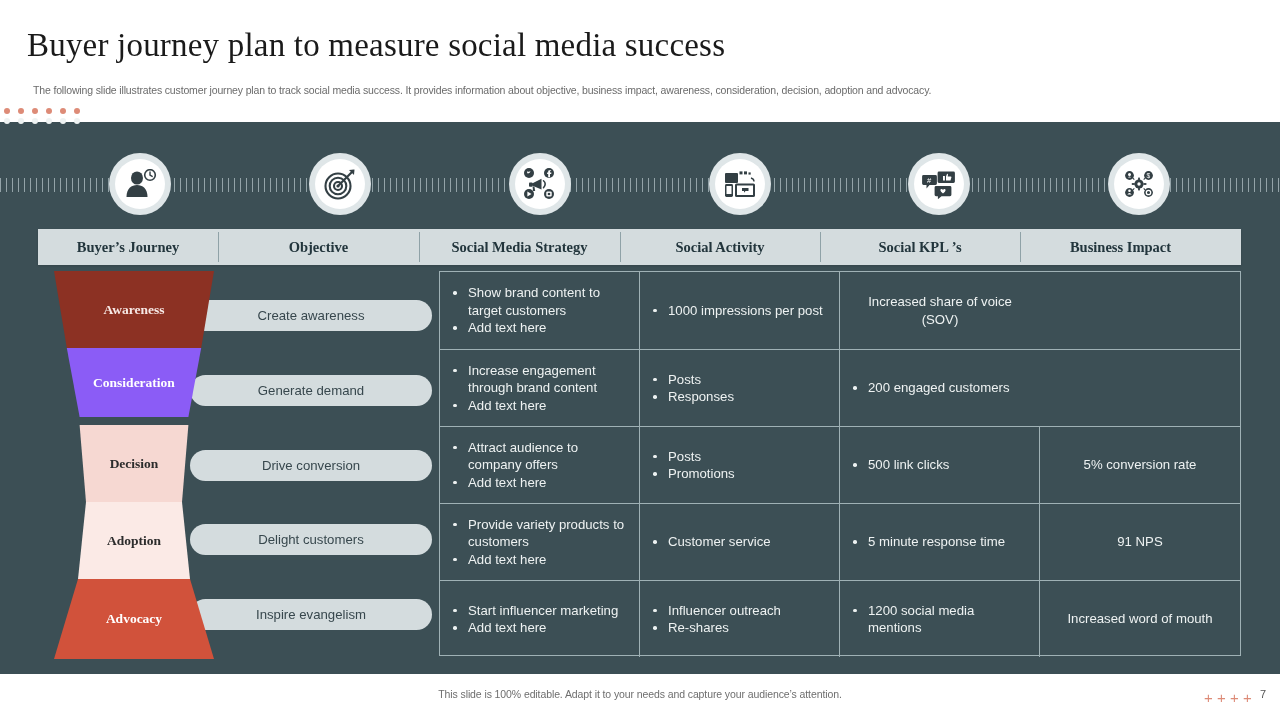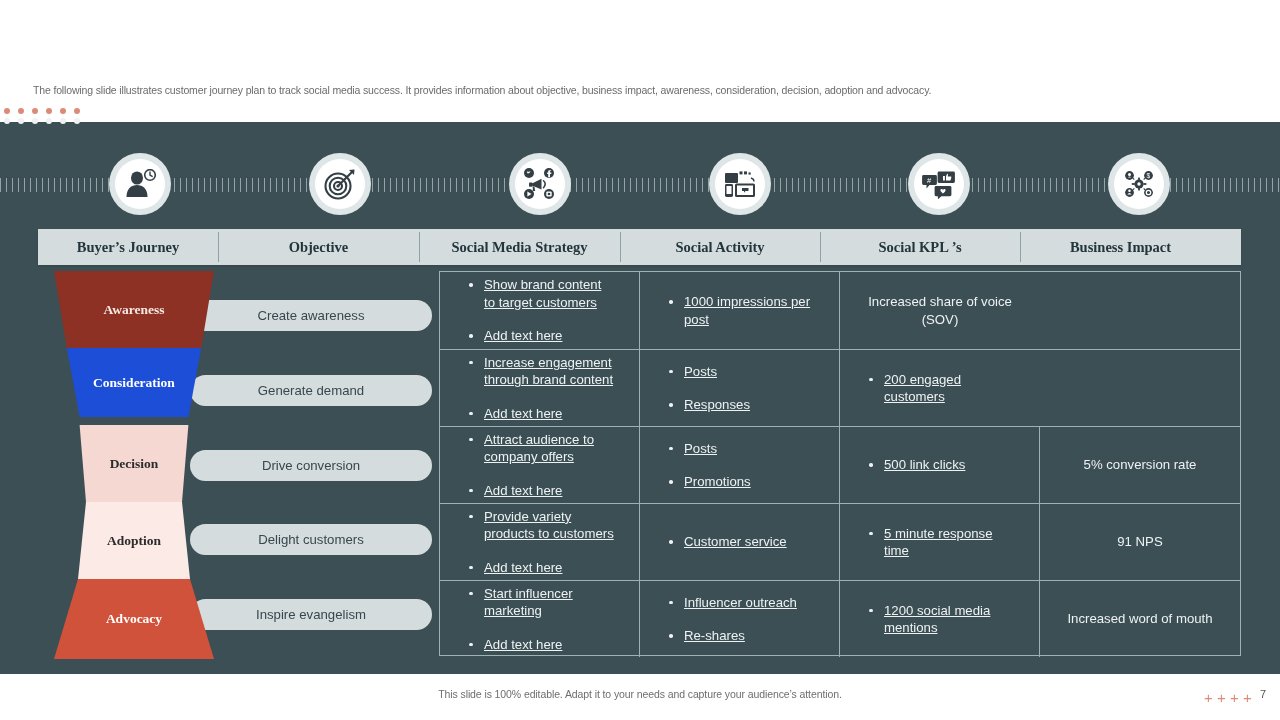--- a/index.html
+++ b/index.html
@@ -191,22 +191,21 @@
   .gc + .gc { border-left: 1px solid #9fb1b5; }
   .gc.strategy { width: 199px; padding: 0 8px 0 10px; }
   .gc.activity { width: 200px; padding: 0 8px 0 10px; }
   .gc.kpi      { width: 200px; padding: 0 8px 0 10px; }
   .gc.impact   { width: 201px; padding: 0 10px; text-align: center;
                  align-items: center; }
   .bullets { list-style: none; margin: 0; padding: 0; }
   .bullets li {
     position: relative;
     padding-left: 18px;
-    margin: 16px;
-    text-decoration: underline;
+    margin: 0;
   }
   .bullets li::before {
     content: "";
     position: absolute;
     left: 3px;
     top: 7px;
     width: 3.5px; height: 3.5px;
     border-radius: 50%;
     background: #eef2f2;
   }
@@ -288,20 +287,21 @@
     z-index: 8;
   }
   .plus-grid span:nth-child(-n+4) { color: #ffffff; }
 </style>
 </head>
 <body>
 
 <div class="slide">
 
   <div class="header">
+    <div class="page-title">Buyer journey plan to measure social media success</div>
     <div class="page-subtitle">The following slide illustrates customer journey plan to track social media success. It provides information about objective, business impact, awareness, consideration, decision, adoption and advocacy.</div>
   </div>
 
   <div class="dot-row">
     <span class="dot"></span>
     <span class="dot"></span>
     <span class="dot"></span>
     <span class="dot"></span>
     <span class="dot"></span>
     <span class="dot"></span>
@@ -432,21 +432,21 @@
     <div class="th c3">Social Activity</div>
     <div class="th c4">Social KPL ’s</div>
     <div class="th c5">Business Impact</div>
   </div>
 
   <div class="funnel">
     <div class="funnel-seg" style="top:0px; height:77px; background:#8c3123;
                 clip-path: polygon(0% 0%, 100% 0%, 92% 100%, 8% 100%);">
       <span class="seg-label" style="color:#f7e9e6;">Awareness</span>
     </div>
-    <div class="funnel-seg" style="top:77px; height:69px; background:#1d4ed8;
+    <div class="funnel-seg" style="top:77px; height:69px; background:#8b5cf6;
                 clip-path: polygon(8% 0%, 92% 0%, 84% 100%, 16% 100%);">
       <span class="seg-label" style="color:#ffffff;">Consideration</span>
     </div>
     <div class="funnel-seg" style="top:154px; height:77px; background:#f6d8d2;
                 clip-path: polygon(16% 0%, 84% 0%, 80% 100%, 20% 100%);">
       <span class="seg-label" style="color:#2c2c2c;">Decision</span>
     </div>
     <div class="funnel-seg" style="top:231px; height:77px; background:#fbeae6;
                 clip-path: polygon(20% 0%, 80% 0%, 85% 100%, 15% 100%);">
       <span class="seg-label" style="color:#2c2c2c;">Adoption</span>

